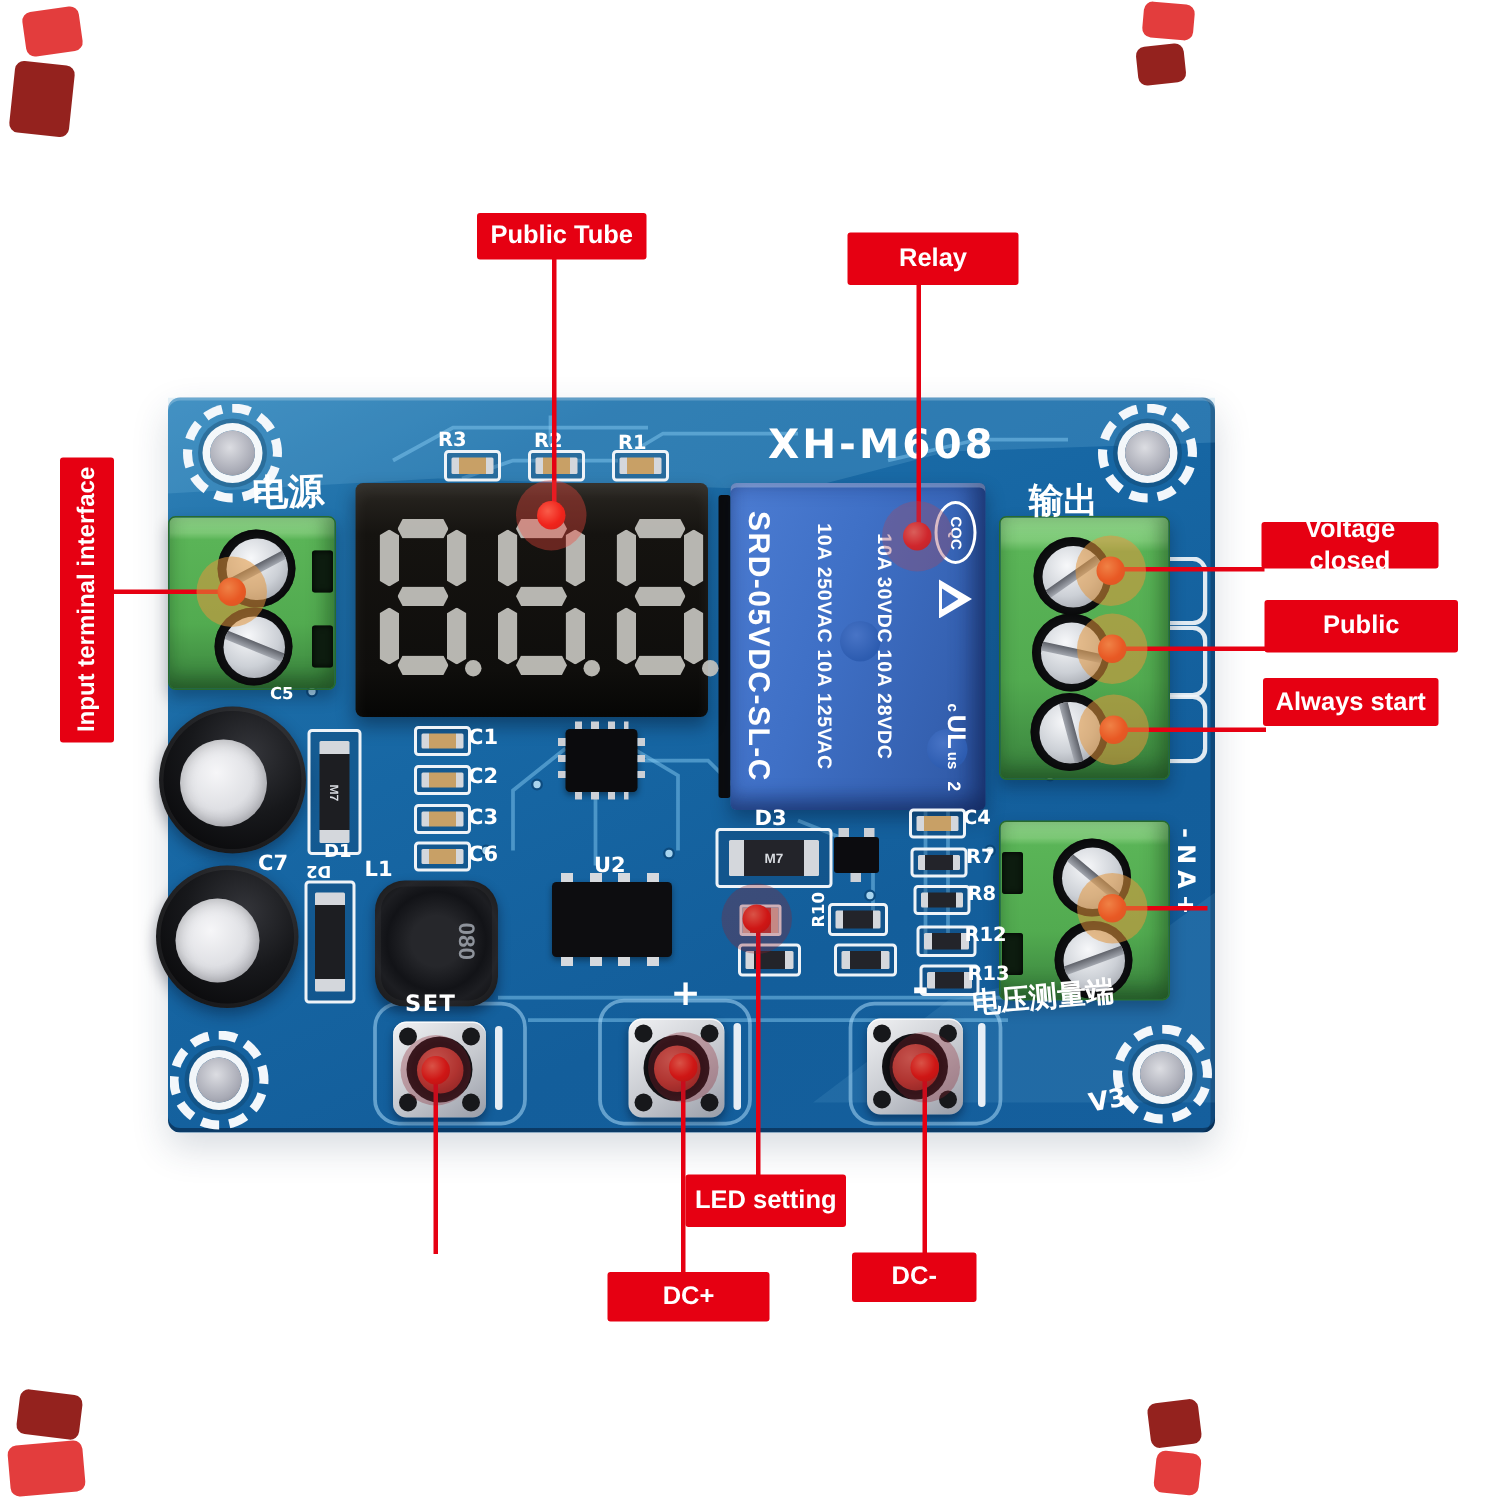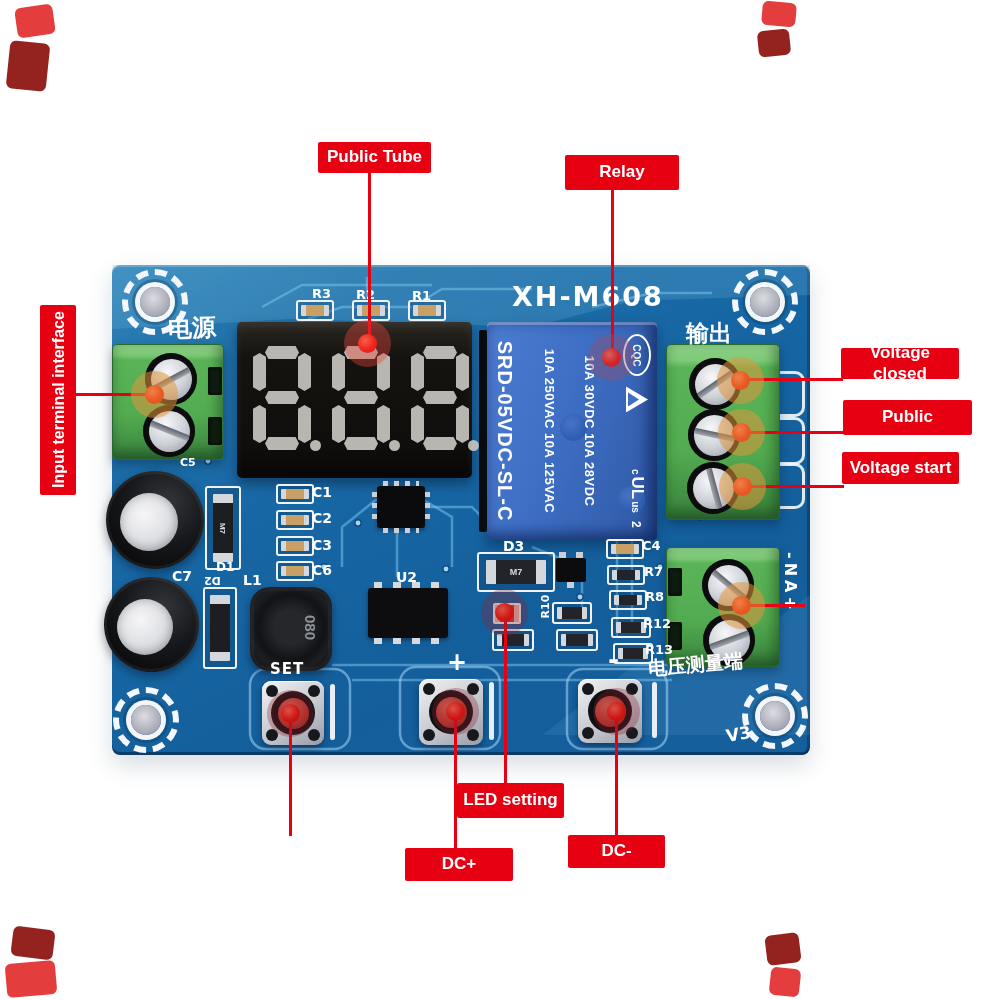--- a/index.html
+++ b/index.html
@@ -200,21 +200,21 @@
   <div class="mount" style="left:113px;top:687px;">
       <div class="hole"></div>
     </div>
   <div class="mount" style="left:742px;top:683px;">
       <div class="hole"></div>
     </div>
 
   <span class="sk" style="left:168px;top:312px;font-size:24px;transform:rotate(-2deg);">电源</span>
   <span class="sk" style="left:512px;top:281px;font-size:27px;letter-spacing:2px;">XH-M608</span>
   <span class="sk" style="left:686px;top:318px;font-size:23px;">输出</span>
-  <span class="sk" style="left:312px;top:286px;font-size:13px;">R3</span>
+  <span class="sk" style="left:292px;top:286px;font-size:13px;">R3</span>
   <span class="sk" style="left:356px;top:287px;font-size:13px;">R2</span>
   <span class="sk" style="left:412px;top:288px;font-size:13px;">R1</span>
   <span class="sk" style="left:312px;top:484px;font-size:14px;">C1</span>
   <span class="sk" style="left:312px;top:510px;font-size:14px;">C2</span>
   <span class="sk" style="left:312px;top:537px;font-size:14px;">C3</span>
   <span class="sk" style="left:312px;top:562px;font-size:14px;">C6</span>
   <span class="sk" style="left:180px;top:456px;font-size:11px;">C5</span>
   <span class="sk" style="left:172px;top:568px;font-size:14px;">C7</span>
   <span class="sk" style="left:216px;top:560px;font-size:12px;">D1</span>
   <span class="sk" style="left:204px;top:574px;font-size:11px;transform:rotate(180deg);">D2</span>
@@ -485,18 +485,18 @@
   <div class="ann-dot halo-dim" style="left:446px;top:702px;"></div>
   <div class="ann-dot halo-dim" style="left:607px;top:702px;"></div>
 
   <div class="callout" style="left:318px;top:142px;width:113px;height:31px;">Public Tube</div>
   <div class="callout" style="left:565px;top:155px;width:114px;height:35px;">Relay</div>
   <div class="callout vertical" style="left:40px;top:305px;width:36px;height:190px;">
     <span>Input terminal interface</span>
   </div>
   <div class="callout" style="left:841px;top:348px;width:118px;height:31px;">Voltage closed</div>
   <div class="callout" style="left:843px;top:400px;width:129px;height:35px;">Public</div>
-  <div class="callout" style="left:842px;top:452px;width:117px;height:32px;">Voltage start</div>
+  <div class="callout" style="left:842px;top:452px;width:117px;height:32px;">Always start</div>
   <div class="callout" style="left:457px;top:783px;width:107px;height:35px;">LED setting</div>
   <div class="callout" style="left:405px;top:848px;width:108px;height:33px;">DC+</div>
-  <div class="callout" style="left:568px;top:835px;width:97px;height:33px;">DC-</div>
+  <div class="callout" style="left:568px;top:835px;width:83px;height:33px;">DC-</div>
 
 </div>
 
 </body></html>

